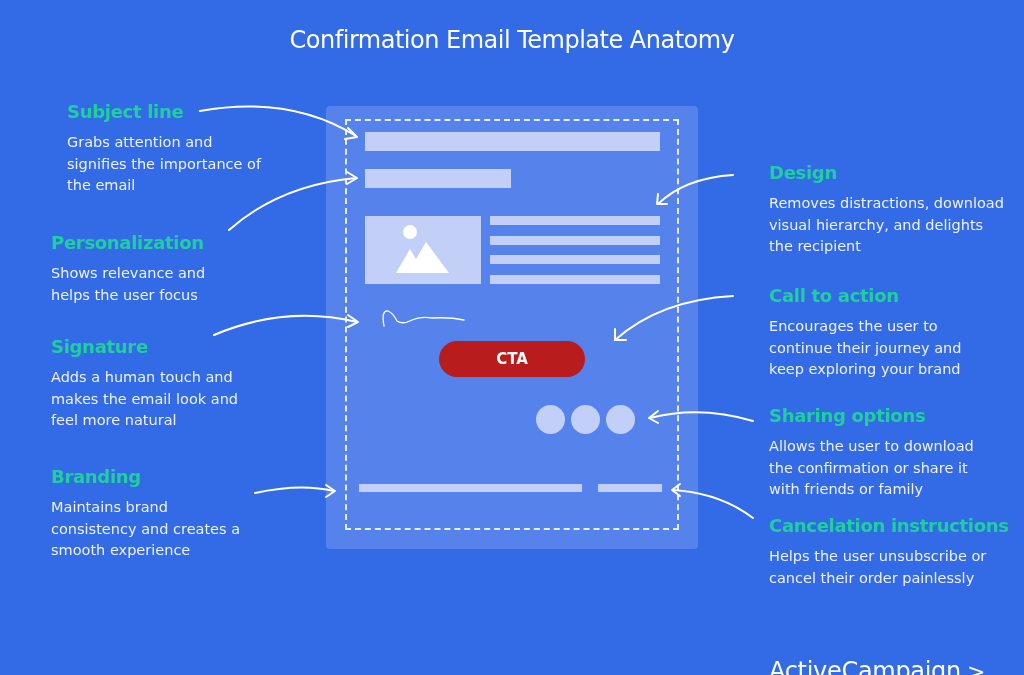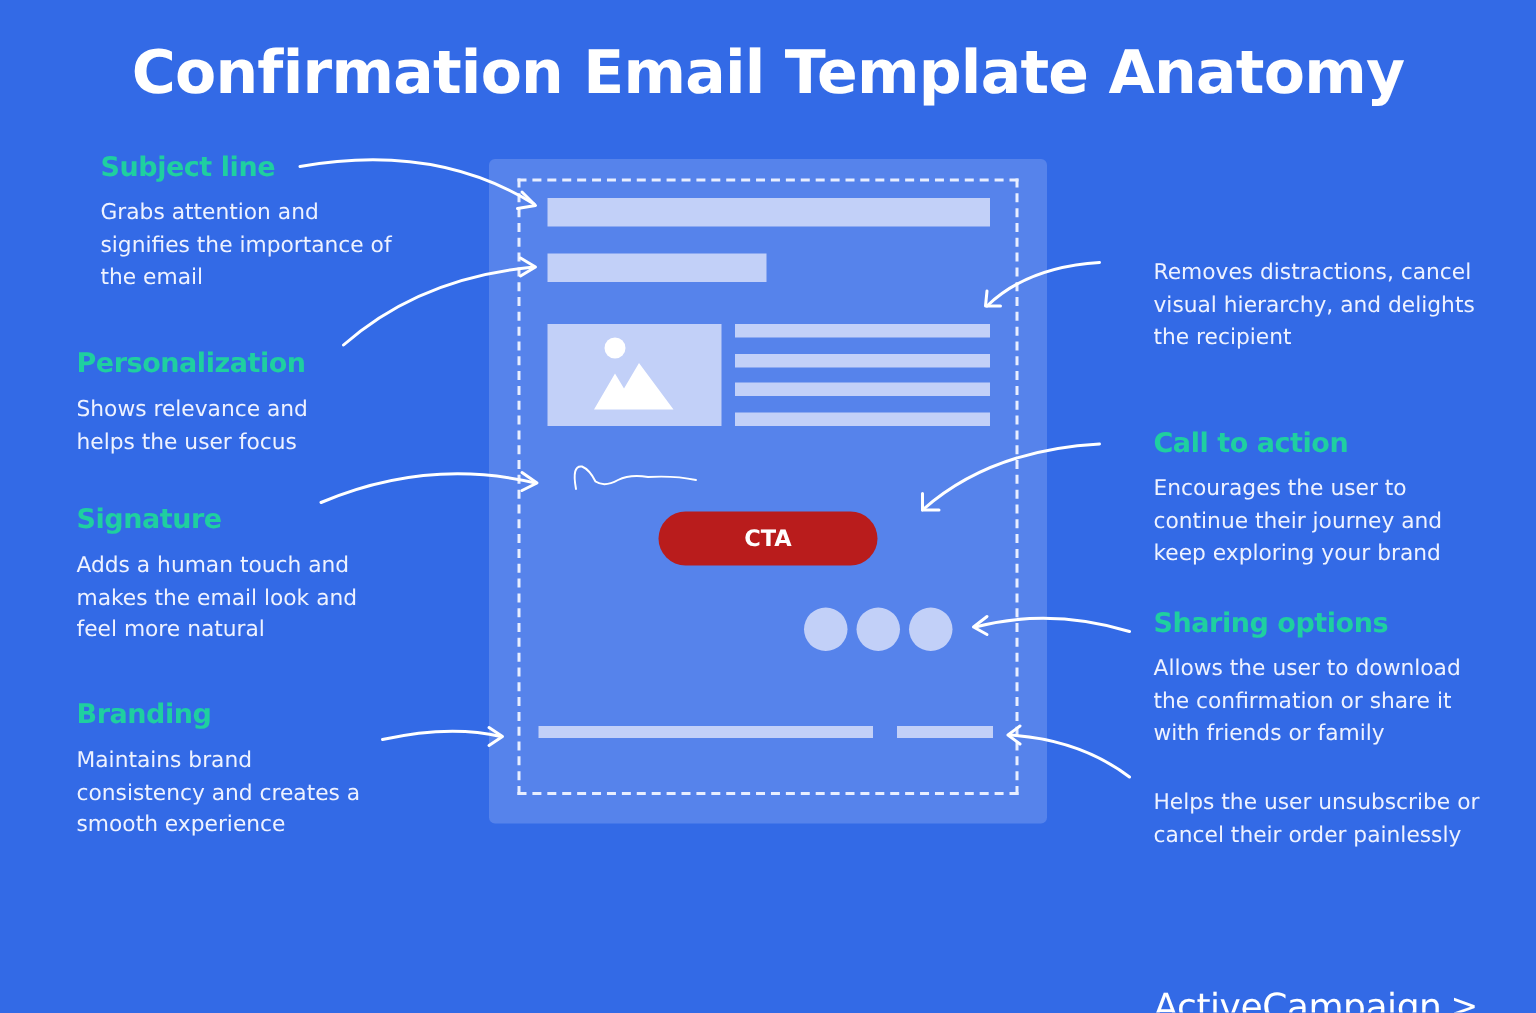--- a/index.html
+++ b/index.html
@@ -1,17 +1,17 @@
 <!DOCTYPE html>
 <html><head>
 <meta charset="utf-8">
 <style>
   html,body{margin:0;padding:0;}
   body{width:1024px;height:675px;background:#336ae6;position:relative;overflow:hidden;font-family:"DejaVu Sans","Liberation Sans",sans-serif;color:#fff;}
-  .title{position:absolute;left:0;top:26px;width:1024px;text-align:center;font-family:"DejaVu Sans",sans-serif;font-weight:bold;font-size:40px;letter-spacing:-0.5px;color:#fff;}
+  .title{position:absolute;left:0;top:26px;width:1024px;text-align:center;font-family:"DejaVu Sans",sans-serif;font-weight:normal;font-size:24px;letter-spacing:-0.5px;color:#fff;}
   .label{position:absolute;}
   .label h3{margin:0;font-size:18px;font-weight:bold;color:#1fcfa0;letter-spacing:-0.3px;}
   .label p{margin:10px 0 0 0;font-size:14.5px;line-height:21.5px;color:#eef2ff;}
   .card{position:absolute;left:326px;top:106px;width:372px;height:443px;background:#5683eb;border-radius:4px;}
   .dashed{position:absolute;left:345px;top:119px;width:334px;height:411px;border:2px dashed #e8eeff;box-sizing:border-box;}
   .bar{position:absolute;background:#c2d0f8;}
   .imgbox{position:absolute;left:365px;top:216px;width:116px;height:68px;background:#c2d0f8;}
   .cta{position:absolute;left:439px;top:341px;width:146px;height:36px;border-radius:18px;background:#b91c1c;color:#fff;font-weight:bold;font-size:15px;display:flex;align-items:center;justify-content:center;}
   .dot{position:absolute;width:29px;height:29px;border-radius:50%;background:#c2d0f8;top:405px;}
   svg.overlay{position:absolute;left:0;top:0;}
@@ -34,31 +34,33 @@
 <div class="label" style="left:51px;top:336px;width:200px;">
   <h3>Signature</h3>
   <p>Adds a human touch and makes the email look and feel more natural</p>
 </div>
 <div class="label" style="left:51px;top:466px;width:205px;">
   <h3>Branding</h3>
   <p>Maintains brand consistency and creates a smooth experience</p>
 </div>
 
 <div class="label" style="left:769px;top:162px;width:235px;">
-  <p>Removes distractions, cancel visual hierarchy, and delights the recipient</p>
+  <h3>Design</h3>
+  <p>Removes distractions, download visual hierarchy, and delights the recipient</p>
 </div>
 <div class="label" style="left:769px;top:285px;width:215px;">
   <h3>Call to action</h3>
   <p>Encourages the user to continue their journey and keep exploring your brand</p>
 </div>
 <div class="label" style="left:769px;top:405px;width:225px;">
   <h3>Sharing options</h3>
   <p>Allows the user to download the confirmation or share it with friends or family</p>
 </div>
 <div class="label" style="left:769px;top:515px;width:245px;">
+  <h3>Cancelation instructions</h3>
   <p>Helps the user unsubscribe or cancel their order painlessly</p>
 </div>
 
 <div class="card"></div>
 <div class="dashed"></div>
 <div class="bar" style="left:365px;top:132px;width:295px;height:19px;"></div>
 <div class="bar" style="left:365px;top:169px;width:146px;height:19px;"></div>
 <div class="imgbox">
   <svg width="116" height="68" viewBox="0 0 116 68">
     <circle cx="45" cy="16" r="7" fill="#fff"></circle>

